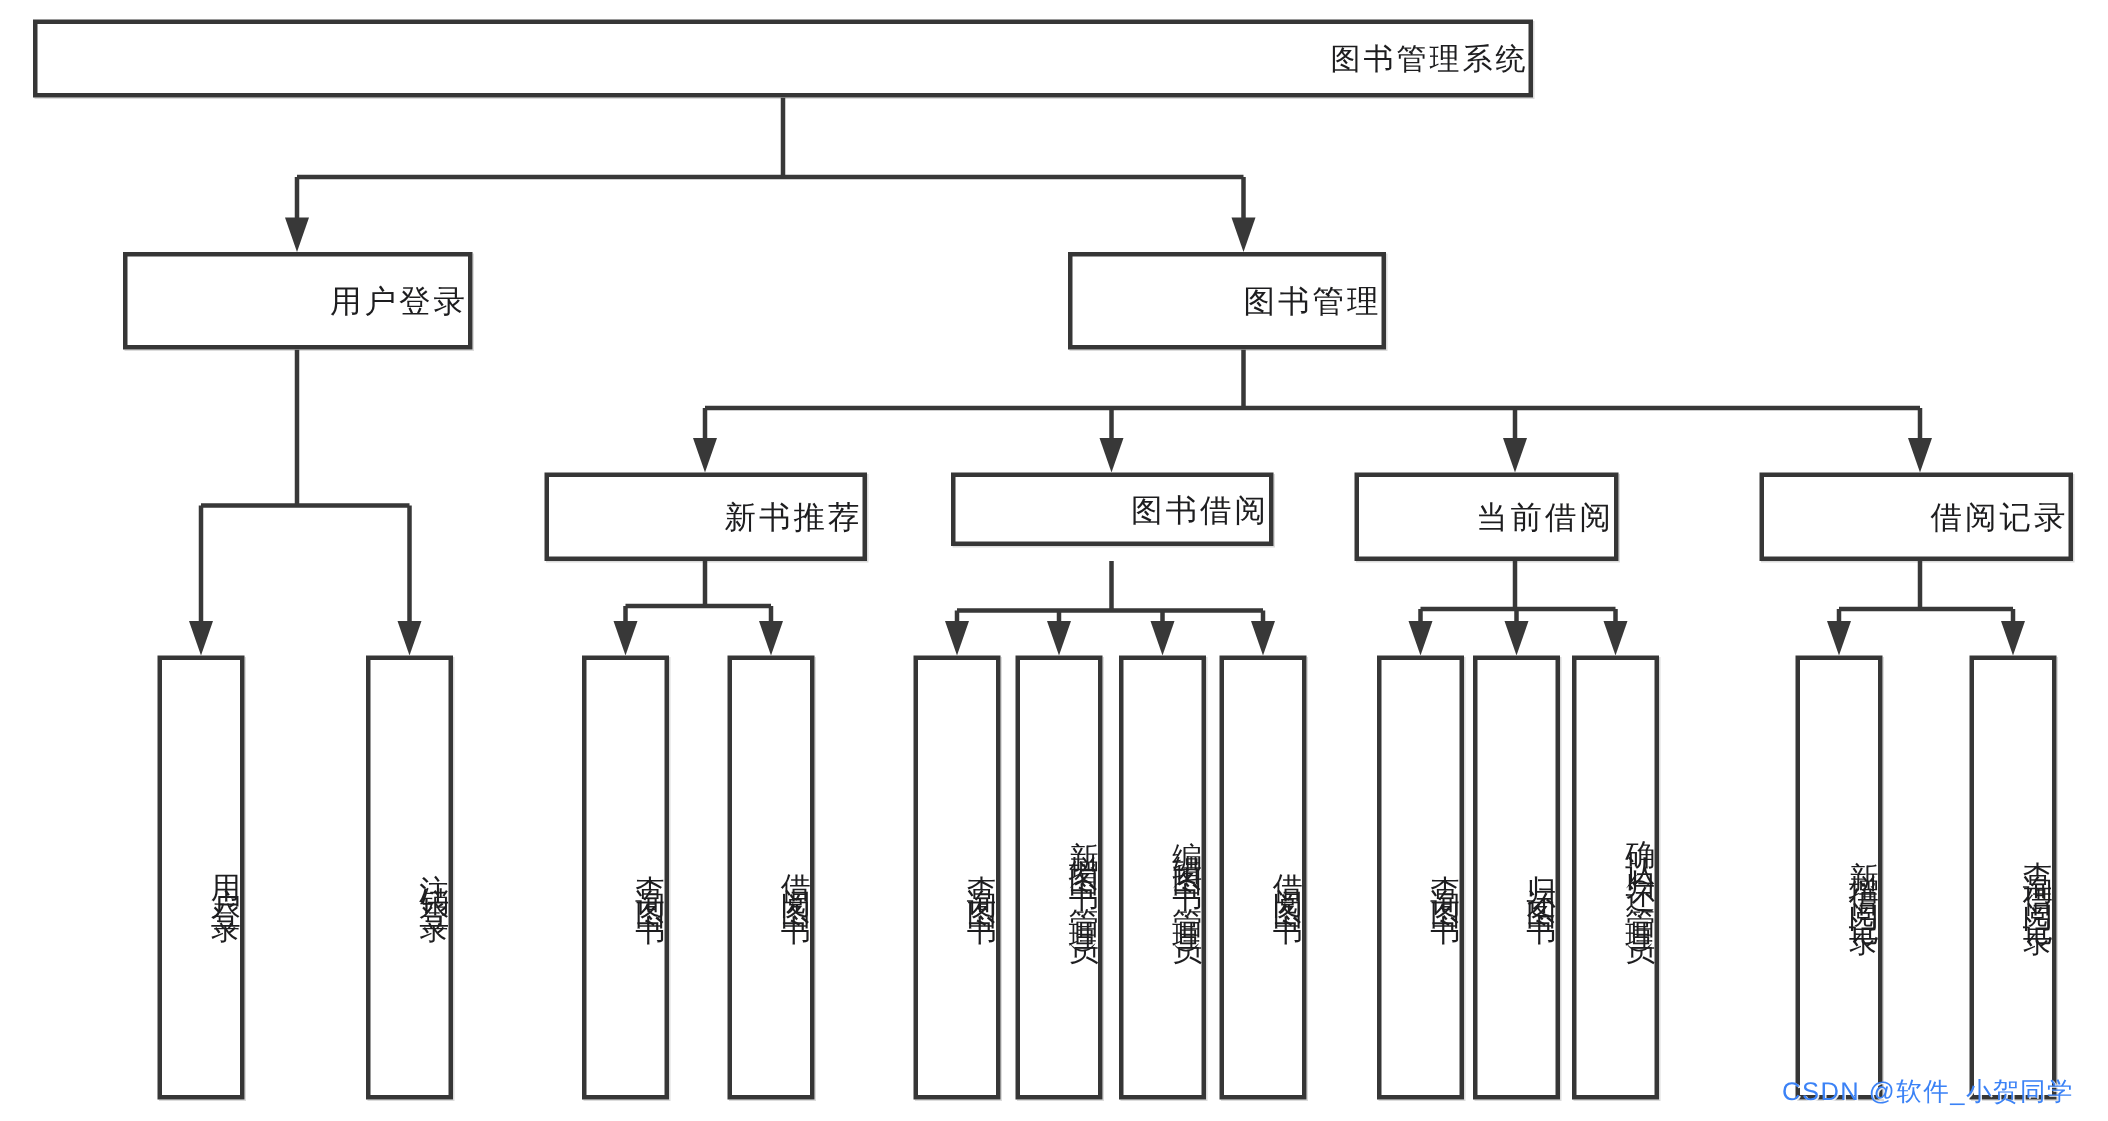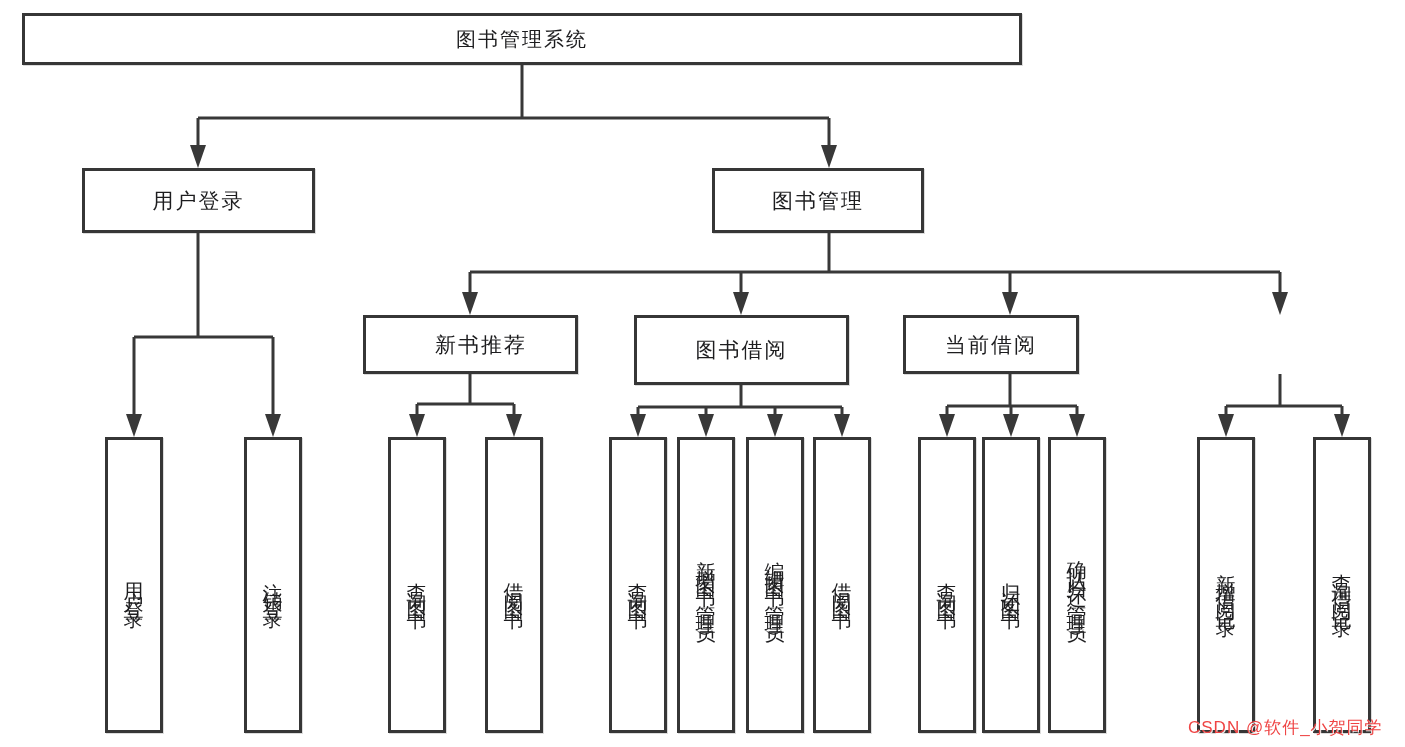--- a/index.html
+++ b/index.html
@@ -21,21 +21,21 @@
     top: 0;
     z-index: 1;
   }
   .node {
     position: absolute;
     box-sizing: border-box;
     background: #ffffff;
     border: 3px solid #363636;
     display: flex;
     align-items: center;
-    justify-content: center;
+    justify-content: flex-end;
     z-index: 2;
     box-shadow: 1px 1px 0 rgba(60,60,60,0.18);
   }
   .node .hlabel {
     font-size: 21px;
     color: #1d1d1f;
     letter-spacing: 2px;
     white-space: nowrap;
   }
   .node.root .hlabel {
@@ -51,21 +51,21 @@
     line-height: 1;
     letter-spacing: 9px;
     color: #1d1d1f;
     white-space: nowrap;
   }
   .watermark {
     position: absolute;
     left: 1188px;
     top: 716px;
     font-size: 17px;
-    color: #ef4444;
+    color: #3b82f6;
     letter-spacing: 1px;
     z-index: 3;
     white-space: nowrap;
     text-shadow: 1px 1px 0 rgba(255,255,255,0.9);
   }
 </style>
 </head>
 <body>
 
 <div class="canvas">
@@ -127,25 +127,28 @@
   <div class="node" style="left:82px; top:168px; width:233px; height:65px;">
     <span class="hlabel">用户登录</span>
   </div>
   <div class="node" style="left:712px; top:168px; width:212px; height:65px;">
     <span class="hlabel">图书管理</span>
   </div>
 
   <div class="node" style="left:363px; top:315px; width:215px; height:59px;padding-left:21px;">
     <span class="hlabel">新书推荐</span>
   </div>
-  <div class="node" style="left:634px; top:315px; width:215px; height:70px;">
+  <div class="node" style="left:634px; top:315px; width:215px; height:49px;">
     <span class="hlabel">图书借阅</span>
   </div>
   <div class="node" style="left:903px; top:315px; width:176px; height:59px;">
     <span class="hlabel">当前借阅</span>
+  </div>
+  <div class="node" style="left:1173px; top:315px; width:209px; height:59px;">
+    <span class="hlabel">借阅记录</span>
   </div>
 
   <div class="node tall" style="left:105px; top:437px; width:58px; height:296px;">
     <span class="vlabel">用户登录</span>
   </div>
   <div class="node tall" style="left:244px; top:437px; width:58px; height:296px;">
     <span class="vlabel">注销登录</span>
   </div>
 
   <div class="node tall" style="left:388px; top:437px; width:58px; height:296px;">

